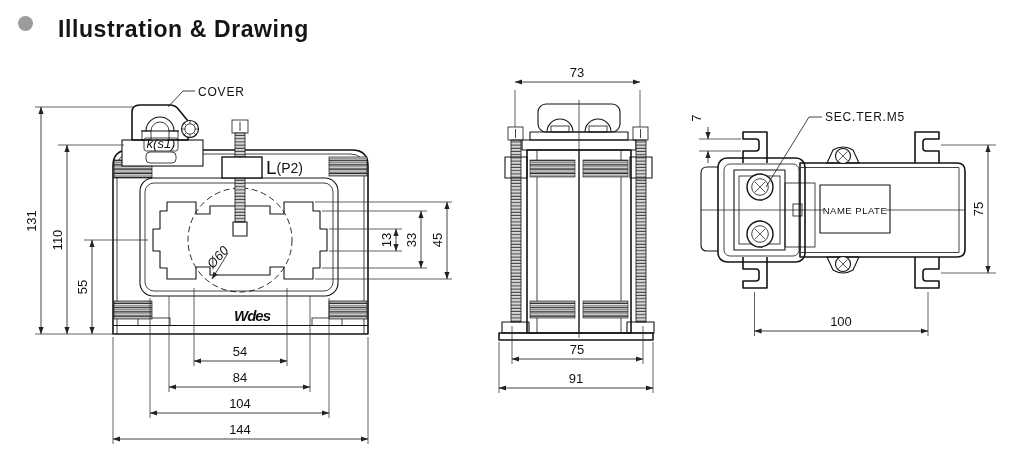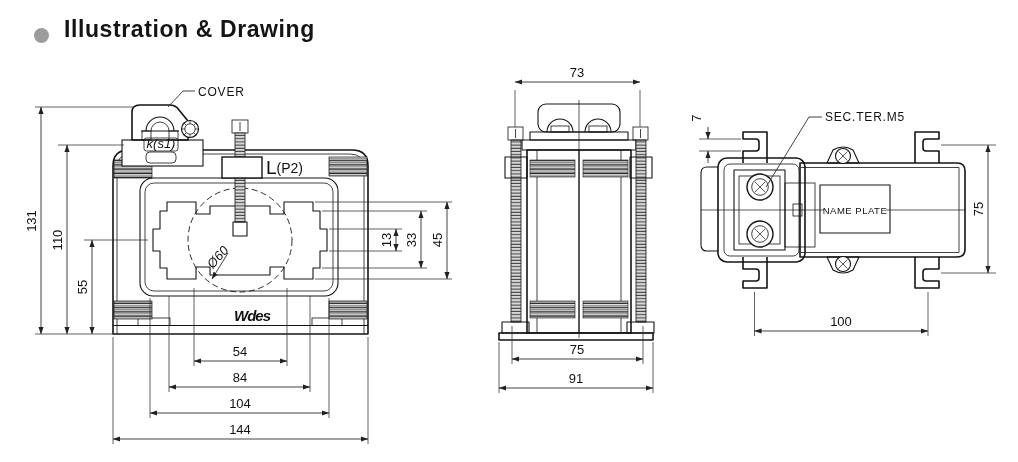--- a/index.html
+++ b/index.html
@@ -1,18 +1,18 @@
 <!DOCTYPE html>
 <html><head>
 <meta charset="utf-8">
 <style>
   html,body{margin:0;padding:0;background:#ffffff;}
   .stage{position:relative;width:1018px;height:462px;background:#fff;overflow:hidden;
          font-family:"Liberation Sans",sans-serif;}
-  .hdr{position:absolute;top:16px;left:34px;display:flex;align-items:flex-end;gap:15px;}
+  .hdr{position:absolute;top:16px;left:18px;display:flex;align-items:flex-start;gap:25px;}
   .bullet{width:15px;height:15px;border-radius:50%;background:#9c9c9c;}
   .title{font-size:23px;font-weight:600;color:#141414;letter-spacing:.6px;}
   svg text{font-family:"Liberation Sans",sans-serif;}
   .dtxt{font-size:13px;fill:#111;}
   .ltxt{font-size:12px;fill:#111;letter-spacing:.8px;}
   .o16{stroke:#141414;stroke-width:1.6;fill:none;stroke-linejoin:round;}
   .o11{stroke:#141414;stroke-width:1.1;fill:none;stroke-linejoin:round;}
   .o08{stroke:#141414;stroke-width:.8;fill:none;}
   .ext{stroke:#2e2e2e;stroke-width:.75;fill:none;}
   .dml{stroke:#2e2e2e;stroke-width:.9;fill:none;}

